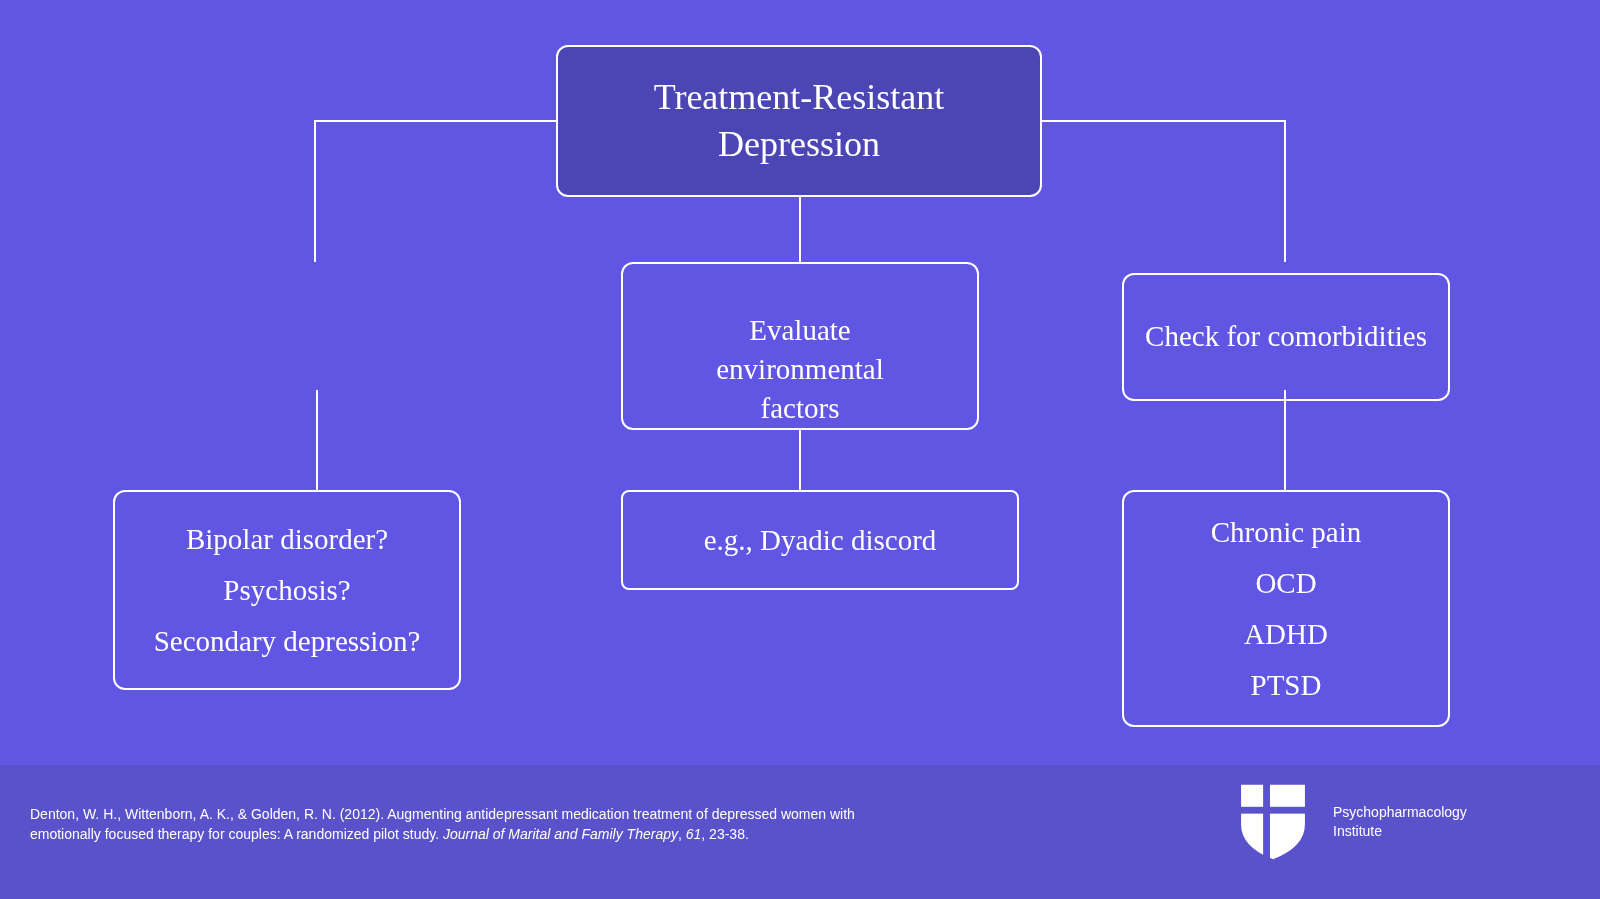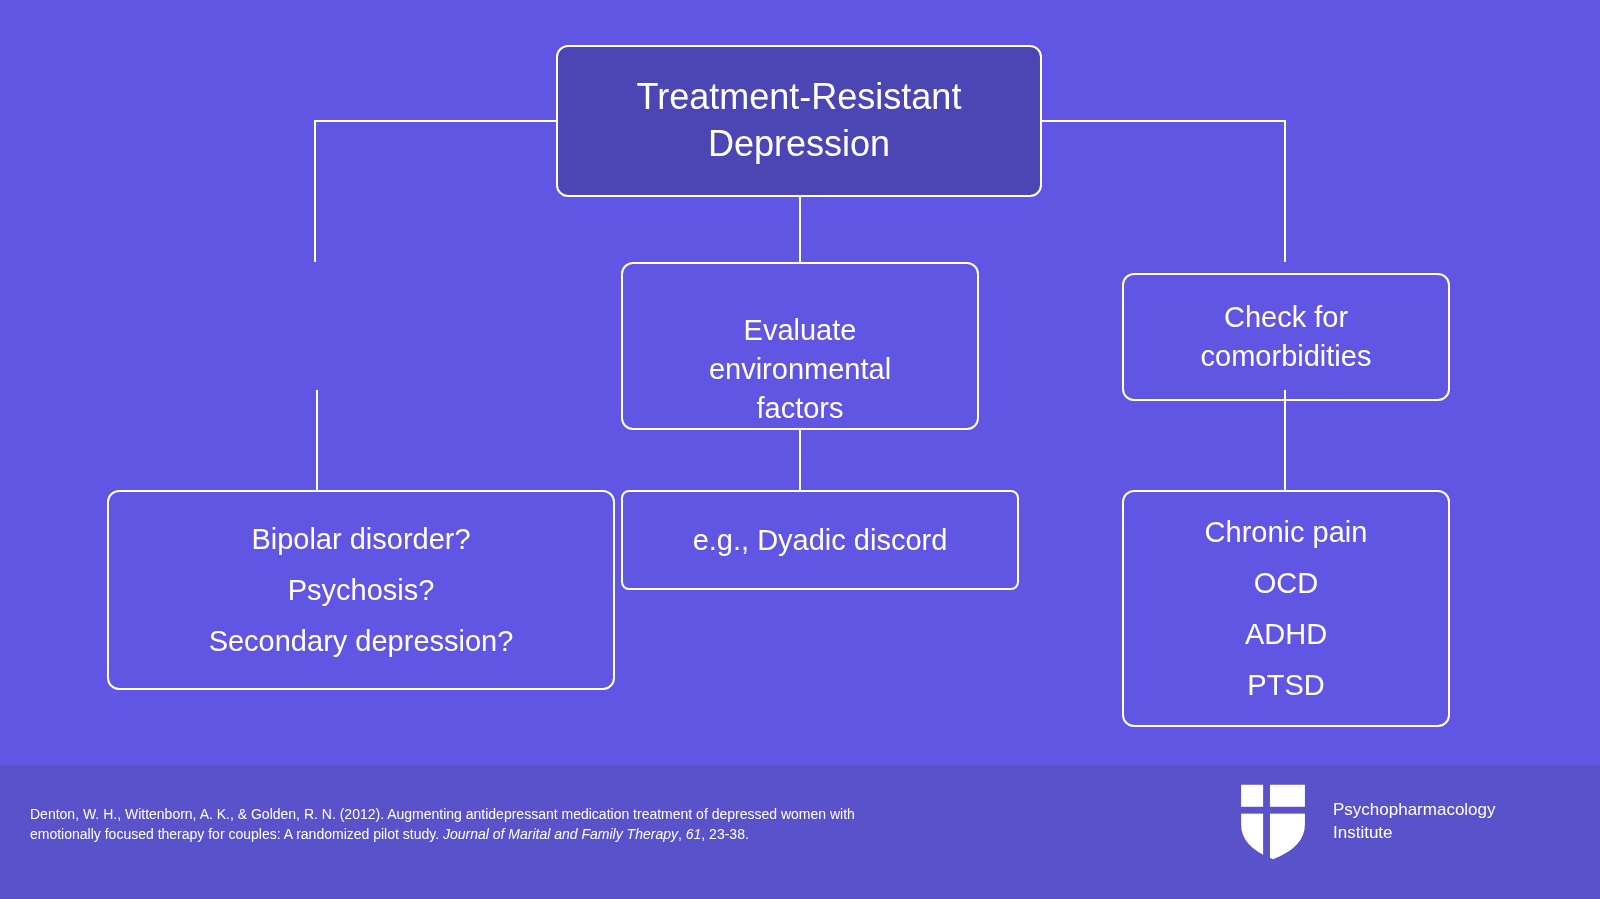--- a/index.html
+++ b/index.html
@@ -17,41 +17,42 @@
   }
   .box {
     position: absolute;
     border: 2px solid #ffffff;
     border-radius: 12px;
     box-sizing: border-box;
     display: flex;
     align-items: center;
     justify-content: center;
     text-align: center;
+    font-family: Liberation Serif, serif;
   }
   .root-box {
     left: 556px; top: 45px; width: 486px; height: 152px;
     background: #4c46b4;
     font-size: 36px;
     line-height: 1.3;
     padding: 0 20px;
   }
   .node {
     font-size: 29px;
     line-height: 1.35;
     background: transparent;
   }
   .node-left   { left: 176px;  top: 262px; width: 284px; height: 128px; padding: 0 16px; }
   .node-center { left: 621px;  top: 262px; width: 358px; height: 168px; padding: 0 68px; align-items: flex-end; }
   .node-right  { left: 1122px; top: 262px; width: 328px; height: 128px; padding: 0 18px; margin-top: 11px; }
   .detail {
     font-size: 29px;
     flex-direction: column;
   }
-  .detail-left   { left: 107px;  top: 490px; width: 508px; height: 200px; }
+  .detail-left   { left: 113px;  top: 490px; width: 348px; height: 200px; }
   .detail-center { left: 621px;  top: 490px; width: 398px; height: 100px; border-radius: 8px; }
   .detail-right  { left: 1122px; top: 490px; width: 328px; height: 237px; }
   .detail-line { line-height: 51px; }
   .line {
     position: absolute;
     background: #ffffff;
   }
   .footer {
     position: absolute;
     left: 0; top: 765px;
@@ -69,21 +70,21 @@
   .italic { font-style: italic; }
   .brand {
     position: absolute;
     left: 1235px; top: 780px;
     display: flex;
     align-items: center;
     gap: 22px;
   }
   .brand-logo { width: 76px; height: 84px; display: block; }
   .brand-text {
-    font-size: 17px;
+    font-size: 14px;
     line-height: 1.35;
     font-weight: 400;
   }
 </style>
 </head>
 <body>
 
 <div class="page">
 
   <div class="box root-box">

